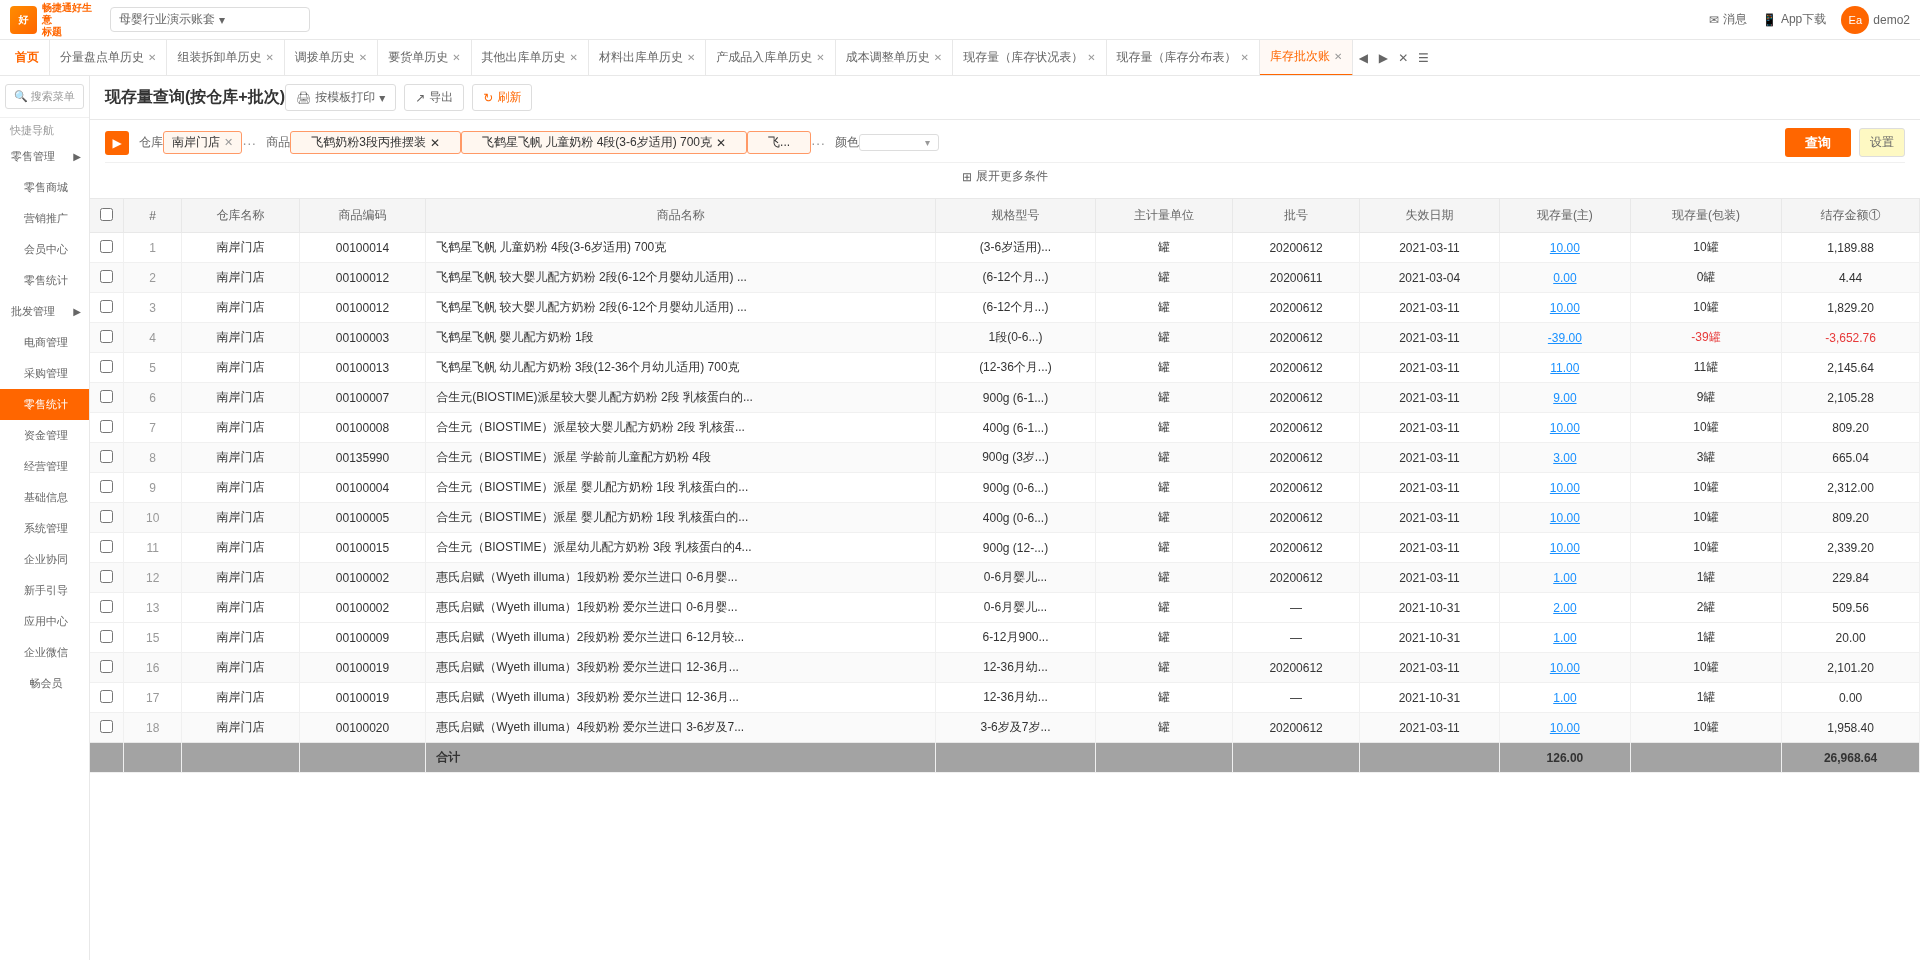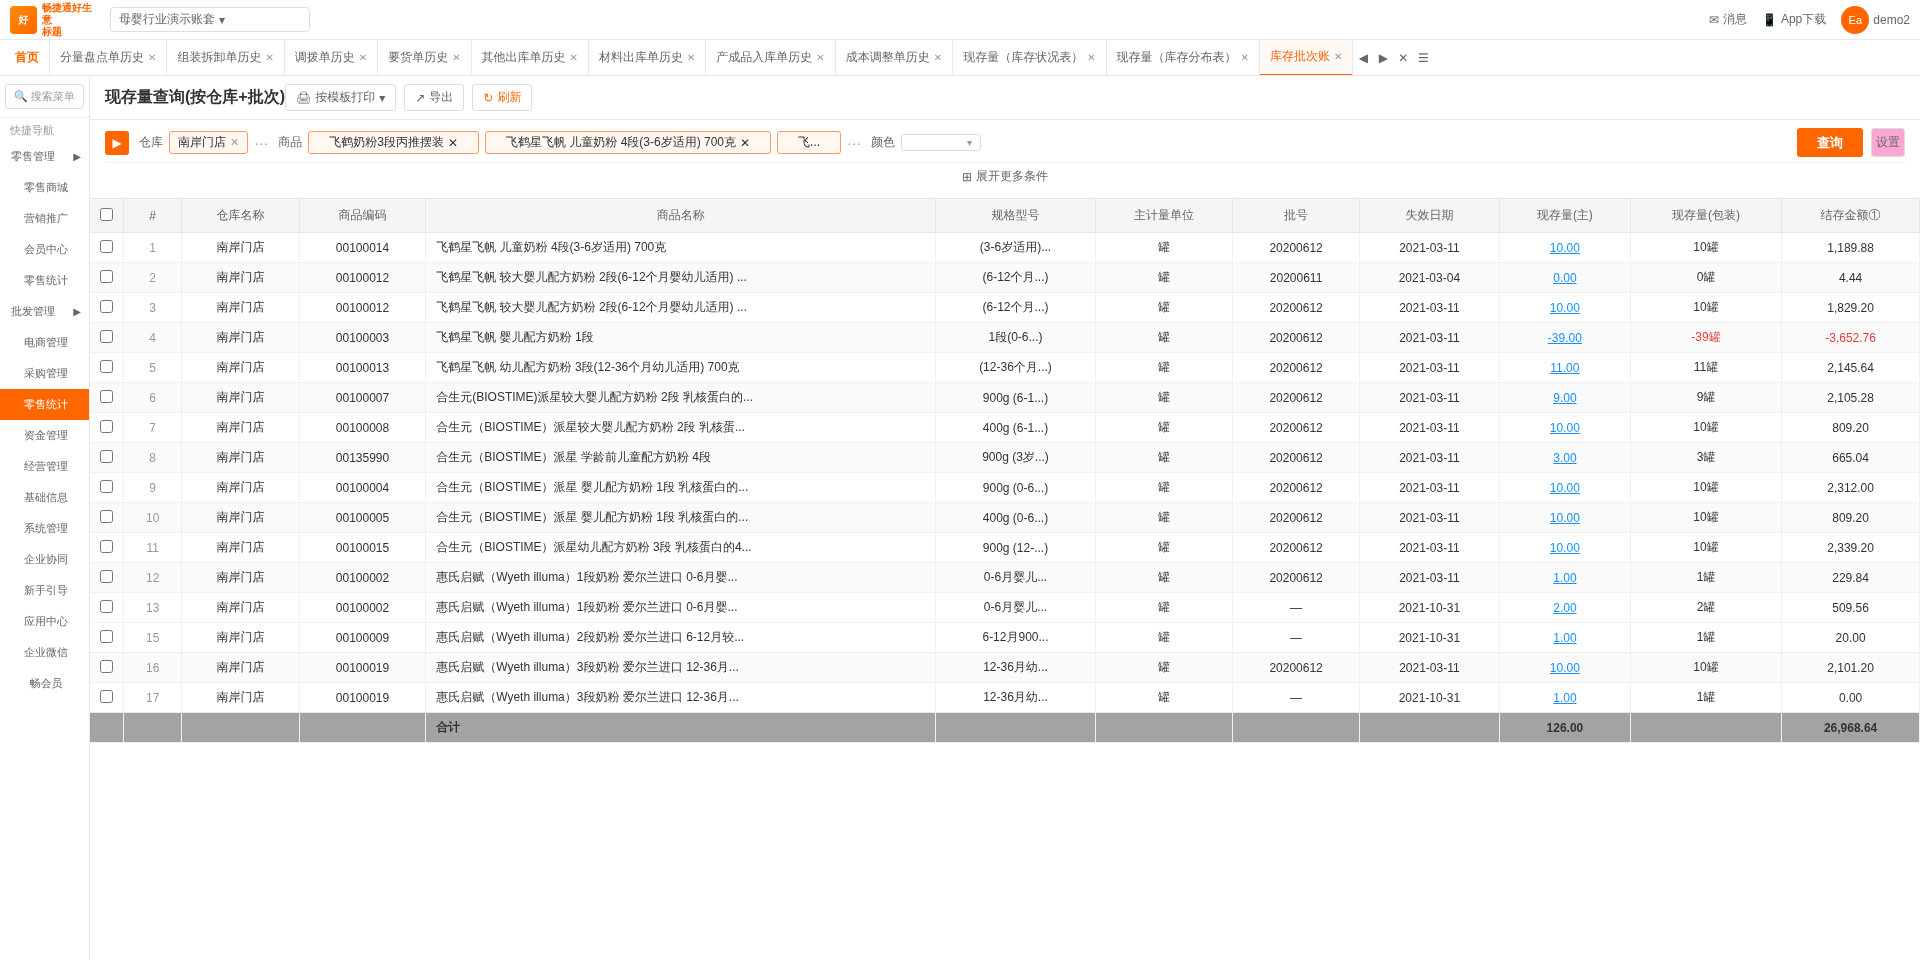--- a/index.html
+++ b/index.html
@@ -43,31 +43,31 @@
     .page-title { font-size: 16px; font-weight: bold; color: #333; }
     .header-actions { display: flex; align-items: center; gap: 8px; }
     .btn-print { display: flex; align-items: center; gap: 4px; border: 1px solid #ddd; border-radius: 3px; padding: 4px 10px; cursor: pointer; font-size: 12px; color: #666; background: #fff; }
     .btn-export { display: flex; align-items: center; gap: 4px; border: 1px solid #ddd; border-radius: 3px; padding: 4px 10px; cursor: pointer; font-size: 12px; color: #666; background: #fff; }
     .btn-refresh { display: flex; align-items: center; gap: 4px; border: 1px solid #ddd; border-radius: 3px; padding: 4px 10px; cursor: pointer; font-size: 12px; color: #ff6600; background: #fff; }
 
     
     .filter-area { background: #fff; padding: 8px 15px; border-bottom: 1px solid #e8e8e8; }
     .filter-row { display: flex; align-items: center; gap: 10px; flex-wrap: wrap; }
     .filter-expand-btn { display: flex; align-items: center; justify-content: center; width: 24px; height: 24px; background: #ff6600; color: #fff; border-radius: 3px; cursor: pointer; flex-shrink: 0; }
-    .filter-group { display: flex; align-items: center; gap: 6px; }
+    .filter-group { display: flex; align-items: center; }
     .filter-label { color: #666; font-size: 12px; white-space: nowrap; }
     .filter-tag { display: flex; align-items: center; gap: 4px; background: #fff7f0; border: 1px solid #ff9966; border-radius: 3px; padding: 2px 8px; font-size: 12px; color: #333; }
     .filter-tag .close { color: #999; cursor: pointer; font-size: 11px; }
     .filter-more { color: #999; cursor: pointer; font-size: 14px; }
     .filter-product-group { display: flex; align-items: center; gap: 4px; background: #fff7f0; border: 1px solid #ff9966; border-radius: 3px; padding: 2px 20px; font-size: 12px; }
     .expand-more-btn { display: flex; align-items: center; justify-content: center; gap: 4px; padding: 5px 15px; color: #666; font-size: 12px; cursor: pointer; border-top: 1px solid #f0f0f0; margin-top: 5px; }
 
     .filter-right { margin-left: auto; display: flex; gap: 8px; }
     .btn-query { background: #ff6600; color: #fff; border: none; border-radius: 3px; padding: 5px 20px; cursor: pointer; font-size: 13px; font-weight: bold; }
-    .btn-settings { background: #f9a8d4; color: #666; border: 1px solid #ddd; border-radius: 3px; padding: 5px 4px; cursor: pointer; font-size: 12px; }
+    .btn-settings { background: #fef9c3; color: #666; border: 1px solid #ddd; border-radius: 3px; padding: 5px 10px; cursor: pointer; font-size: 12px; }
 
     
     .table-container { flex: 1; overflow: auto; background: #fff; margin: 0; }
     table { width: 100%; border-collapse: collapse; font-size: 12px; }
     thead tr { background: #f5f5f5; }
     thead th { padding: 8px 10px; text-align: center; border-bottom: 1px solid #e8e8e8; border-right: 1px solid #e8e8e8; color: #666; font-weight: normal; white-space: nowrap; position: sticky; top: 0; background: #f5f5f5; z-index: 1; }
     tbody tr { border-bottom: 1px solid #f0f0f0; }
     tbody tr.alt { background: #fafafa; }
     tbody td { padding: 6px 10px; text-align: center; border-right: 1px solid #f0f0f0; color: #333; white-space: nowrap; }
     tbody td.text-left { text-align: left; }
@@ -540,20 +540,36 @@
     <td>00100019</td>
     <td class="text-left" style="max-width:300px;overflow:hidden;text-overflow:ellipsis;">惠氏启赋（Wyeth illuma）3段奶粉 爱尔兰进口 12-36月...</td>
     <td>12-36月幼...</td>
     <td>罐</td>
     <td>—</td>
     <td>2021-10-31</td>
     <td class="link">1.00</td>
     <td class="">1罐</td>
     <td class="">0.00</td>
   </tr>
+            <tr class="alt">
+    <td class="checkbox-col">
+      <input type="checkbox" style="">
+    </td>
+    <td class="row-num">18</td>
+    <td>南岸门店</td>
+    <td>00100020</td>
+    <td class="text-left" style="max-width:300px;overflow:hidden;text-overflow:ellipsis;">惠氏启赋（Wyeth illuma）4段奶粉 爱尔兰进口 3-6岁及7...</td>
+    <td>3-6岁及7岁...</td>
+    <td>罐</td>
+    <td>20200612</td>
+    <td>2021-03-11</td>
+    <td class="link">10.00</td>
+    <td class="">10罐</td>
+    <td class="">1,958.40</td>
+  </tr>
             <tr class="footer-row">
   <td></td>
   <td></td>
   <td></td>
   <td></td>
   <td class="text-left">合计</td>
   <td></td>
   <td></td>
   <td></td>
   <td></td>

